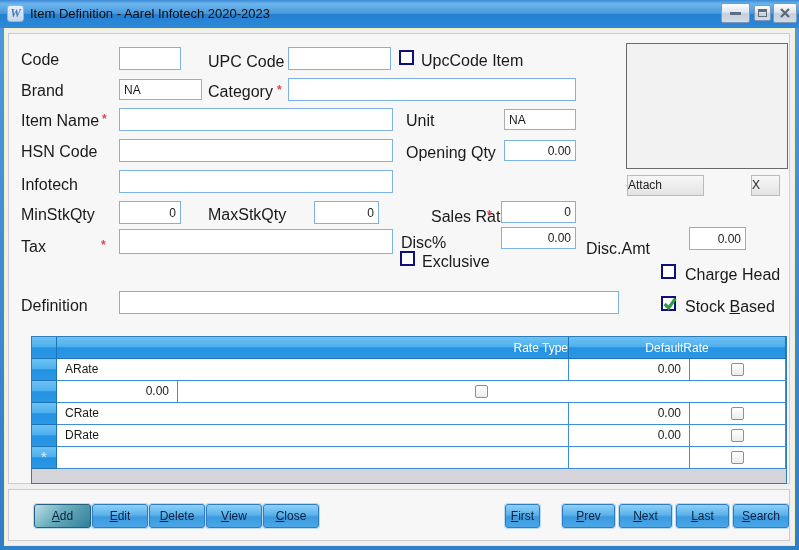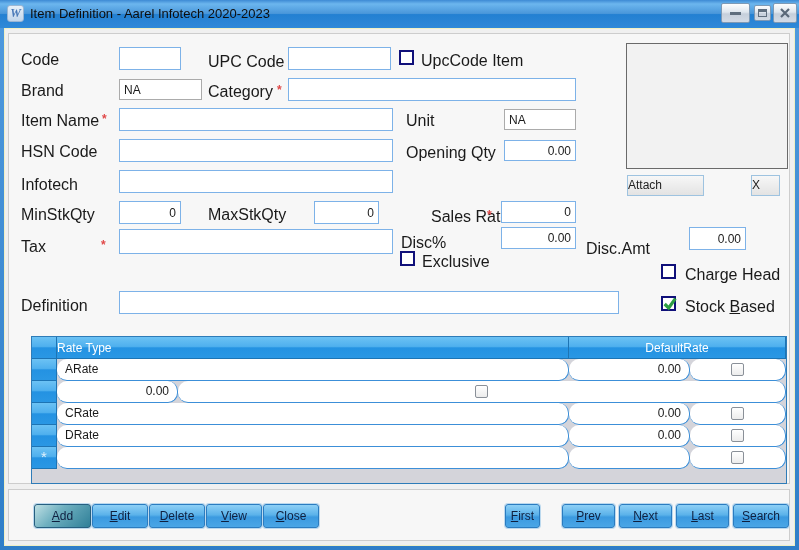--- a/index.html
+++ b/index.html
@@ -28,26 +28,26 @@
   .cb svg { display:none; position:absolute; left:-1px; top:-2px; }
   .cb.checked svg { display:block; }
   .picture { position:absolute; border:1px solid #6a6a6a; background:#f2f2f2; }
   .sbtn { position:absolute; border:1px solid #9ec3e0; background:linear-gradient(180deg,#f7f7f7,#e3e3e3);
           font:12px "Liberation Sans", sans-serif; color:#222; text-align:left; line-height:19px; }
   
   .grid { position:absolute; left:22px; top:302px; width:756px; height:148px;
           border:1px solid #2e7cb8; background:#d4d4da; display:flex; flex-direction:column; }
   .g-head, .g-row { display:flex; height:22px; flex:0 0 22px; }
   .hdr-grad { background:linear-gradient(180deg,#6cc2f4 0%, #4fb0ee 45%, #2492e2 52%, #2a97e4 100%); }
-  .g-hcell { color:#fff; font-size:12px; text-align:left; line-height:22px;
+  .g-hcell { color:#fff; font-size:12px; text-align:right; line-height:22px;
              border-right:1px solid #1d74b4; border-bottom:1px solid #1d74b4; }
   .g-selc { flex:0 0 25px; border-right:1px solid #1d74b4; border-bottom:1px solid #1d74b4;
             color:#dff0fb; font-size:15px; text-align:center; line-height:20px; }
   .g-cell { background:#fff; font-size:12px; line-height:21px; border-right:1px solid #3c8fd8;
-            border-bottom:1px solid #3c8fd8; color:#1a1a1a;border-radius:10px; }
+            border-bottom:1px solid #3c8fd8; color:#1a1a1a; }
   .c-ratetype { flex:0 0 512px; padding-left:8px; }
   .c-rate { flex:0 0 121px; text-align:right; padding-right:8px; }
   .c-def { flex:1 1 auto; display:flex; align-items:center; justify-content:center; }
   .gcb { width:13px; height:13px; border:1px solid #8a9098; border-radius:2px;
          background:linear-gradient(180deg,#ffffff,#ececec); }
   .g-fill { flex:1 1 auto; background:#d4d4da; }
   
   .btn { position:absolute; height:24px; border:1px solid #2b7cc0; border-radius:3px;
          background:linear-gradient(180deg,#8ed0f6 0%, #5bb2ea 45%, #3b9ae0 55%, #4aa6e6 100%);
          color:#0f2040; font:12px "Liberation Sans", sans-serif; text-align:center; line-height:22px;

